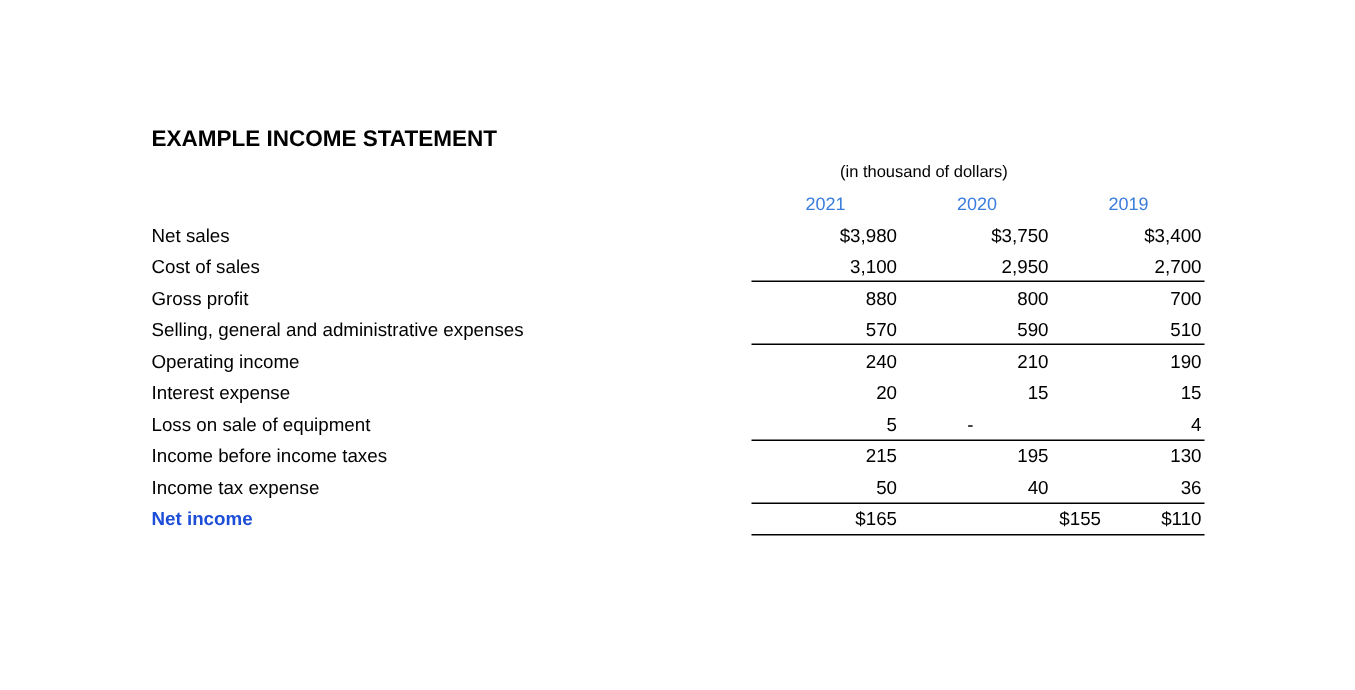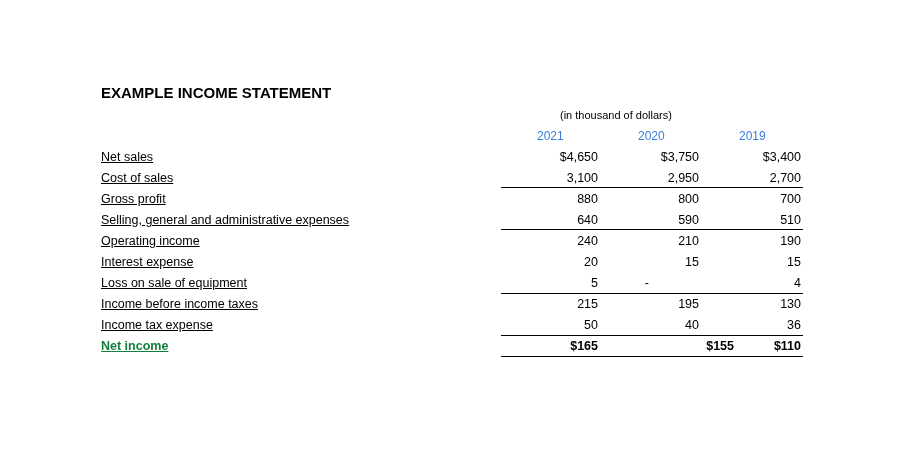--- a/index.html
+++ b/index.html
@@ -1,24 +1,24 @@
 <!DOCTYPE html>
 <html><head>
 <meta charset="utf-8">
 <style>
   html, body { margin:0; padding:0; background:#ffffff; }
   body { width:903px; height:460px; position:relative; overflow:hidden;
          font-family:"Liberation Sans", sans-serif; color:#000; }
   .title { position:absolute; left:101px; top:84px; font-size:15px; font-weight:bold; }
   .unit { position:absolute; left:560px; top:109px; width:205px; text-align:left; font-size:11px; }
   .yr { position:absolute; top:129px; font-size:12px; font-weight:normal; color:#3b7ddd; }
-  .label { position:absolute; left:101px; font-size:12.5px;text-decoration:underline; }
-  .label.red { color:#15803d; font-weight:bold; }
+  .label { position:absolute; left:101px; font-size:12.5px; }
+  .label.red { color:#1d4ed8; font-weight:bold; }
   .num { position:absolute; font-size:12.5px; text-align:right; width:80px; }
-  .num.bold { font-weight:bold;text-align:right; }
+  .num.bold { font-weight:normal;text-align:right; }
   .rule { position:absolute; left:501px; width:302px; height:0; border-top:1.3px solid #000; }
 </style>
 </head>
 <body>
 
 <div class="title">EXAMPLE INCOME STATEMENT</div>
 <div class="unit">(in thousand of dollars)</div>
 
 <div class="yr" style="left:537px">2021</div>
 <div class="yr" style="left:638px">2020</div>
@@ -28,33 +28,33 @@
 <div class="label" style="top:171px">Cost of sales</div>
 <div class="label" style="top:192px">Gross profit</div>
 <div class="label" style="top:213px">Selling, general and administrative expenses</div>
 <div class="label" style="top:234px">Operating income</div>
 <div class="label" style="top:255px">Interest expense</div>
 <div class="label" style="top:276px">Loss on sale of equipment</div>
 <div class="label" style="top:297px">Income before income taxes</div>
 <div class="label" style="top:318px">Income tax expense</div>
 <div class="label red" style="top:339px">Net income</div>
 
-<div class="num" style="left:518px;top:150px">$4,650</div>
+<div class="num" style="left:518px;top:150px">$3,980</div>
 <div class="num" style="left:619px;top:150px">$3,750</div>
 <div class="num" style="left:721px;top:150px">$3,400</div>
 
 <div class="num" style="left:518px;top:171px">3,100</div>
 <div class="num" style="left:619px;top:171px">2,950</div>
 <div class="num" style="left:721px;top:171px">2,700</div>
 
 <div class="num" style="left:518px;top:192px">880</div>
 <div class="num" style="left:619px;top:192px">800</div>
 <div class="num" style="left:721px;top:192px">700</div>
 
-<div class="num" style="left:518px;top:213px">640</div>
+<div class="num" style="left:518px;top:213px">570</div>
 <div class="num" style="left:619px;top:213px">590</div>
 <div class="num" style="left:721px;top:213px">510</div>
 
 <div class="num" style="left:518px;top:234px">240</div>
 <div class="num" style="left:619px;top:234px">210</div>
 <div class="num" style="left:721px;top:234px">190</div>
 
 <div class="num" style="left:518px;top:255px">20</div>
 <div class="num" style="left:619px;top:255px">15</div>
 <div class="num" style="left:721px;top:255px">15</div>

